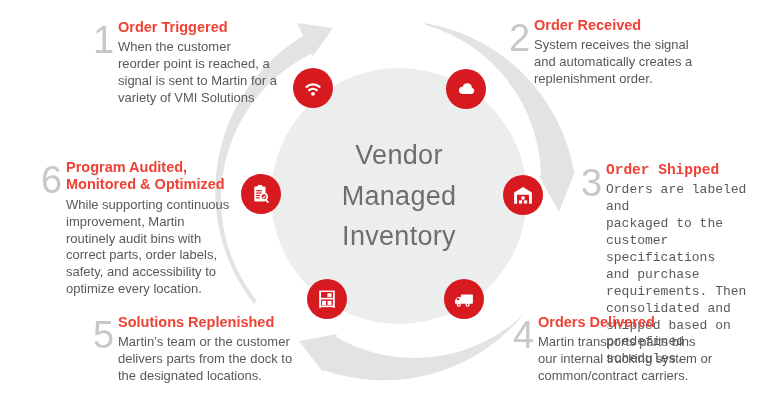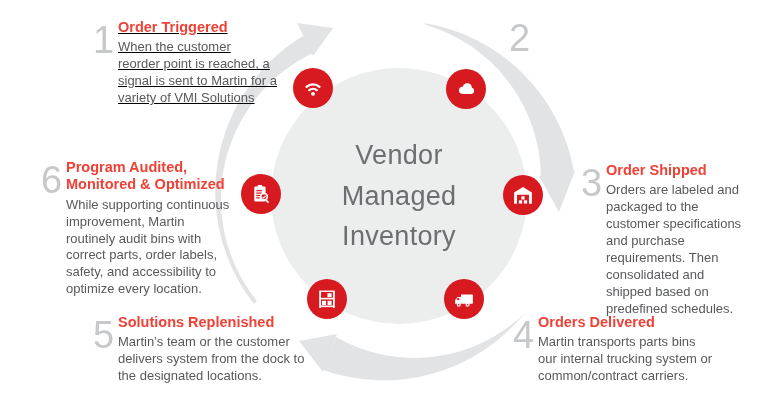--- a/index.html
+++ b/index.html
@@ -28,23 +28,23 @@
   }
   .content{margin-left:1px;}
   .title{
     font-size:14.5px;font-weight:700;color:var(--title-red,#ef4136);
     line-height:1.2;white-space:pre-line;
   }
   .body{
     font-size:13px;color:var(--body-gray,#58595b);line-height:1.3;
     margin-top:3px;white-space:pre-line;
   }
-  .s1{left:93px;top:19px;}  .s1 .content{width:172px;text-decoration:underline;}
+  .s1{left:93px;top:19px;}  .s1 .content{width:172px;}
   .s2{left:509px;top:17px;} .s2 .content{width:180px;}
-  .s3{left:581px;top:162px;}.s3 .content{width:158px;}
+  .s3{left:581px;top:162px;}.s3 .content{width:158px;font-family:Liberation Mono, monospace;}
   .s4{left:513px;top:314px;}.s4 .content{width:205px;}
   .s5{left:93px;top:314px;} .s5 .content{width:208px;}
   .s6{left:41px;top:159px;} .s6 .content{width:180px;}
 </style>
 </head>
 <body>
 
 <div class="canvas">
 
   <svg class="arrows" width="768" height="402" viewBox="0 0 768 402">
@@ -150,20 +150,26 @@
       <div class="title">Order Triggered</div>
       <div class="body">When the customer
 reorder point is reached, a
 signal is sent to Martin for a
 variety of VMI Solutions</div>
     </div>
   </div>
 
   <div class="step s2">
     <div class="num">2</div>
+    <div class="content">
+      <div class="title">Order Received</div>
+      <div class="body">System receives the signal
+and automatically creates a
+replenishment order.</div>
+    </div>
   </div>
 
   <div class="step s3">
     <div class="num">3</div>
     <div class="content">
       <div class="title">Order Shipped</div>
       <div class="body">Orders are labeled and
 packaged to the
 customer specifications
 and purchase
@@ -182,21 +188,21 @@
 our internal trucking system or
 common/contract carriers.</div>
     </div>
   </div>
 
   <div class="step s5">
     <div class="num">5</div>
     <div class="content">
       <div class="title">Solutions Replenished</div>
       <div class="body">Martin’s team or the customer
-delivers system from the dock to
+delivers parts from the dock to
 the designated locations.</div>
     </div>
   </div>
 
   <div class="step s6">
     <div class="num">6</div>
     <div class="content">
       <div class="title">Program Audited,
 Monitored &amp; Optimized</div>
       <div class="body">While supporting continuous

